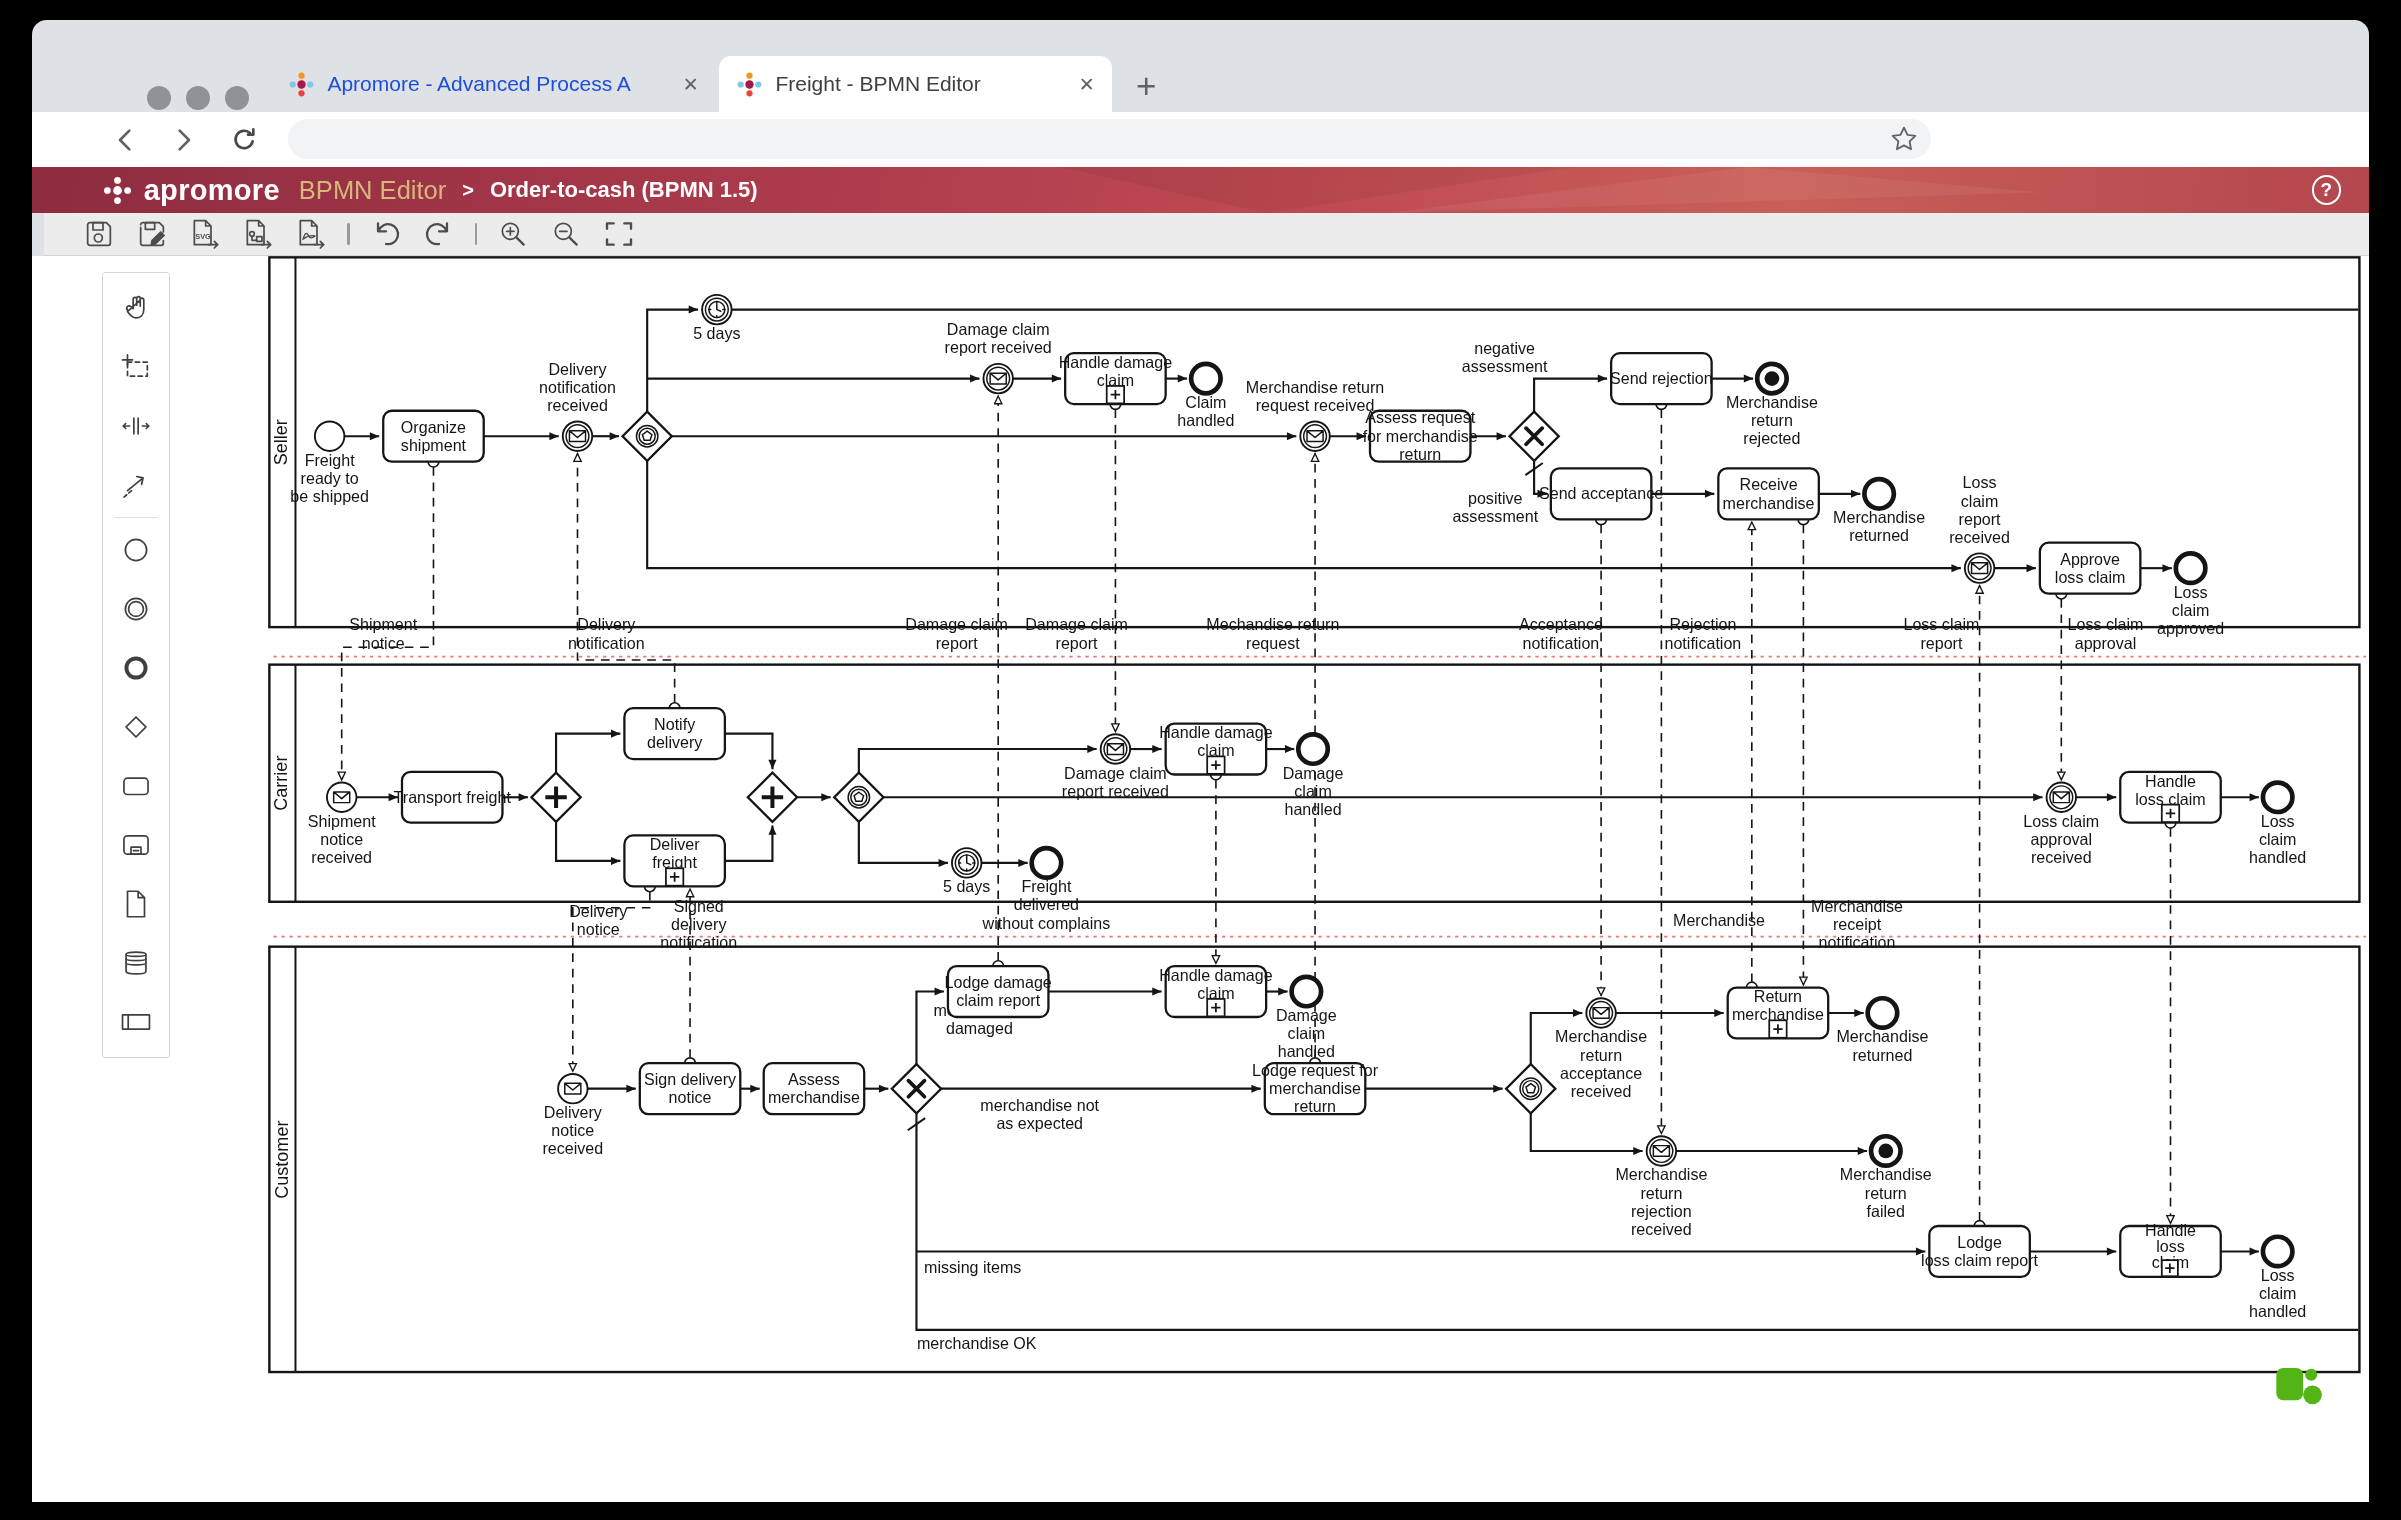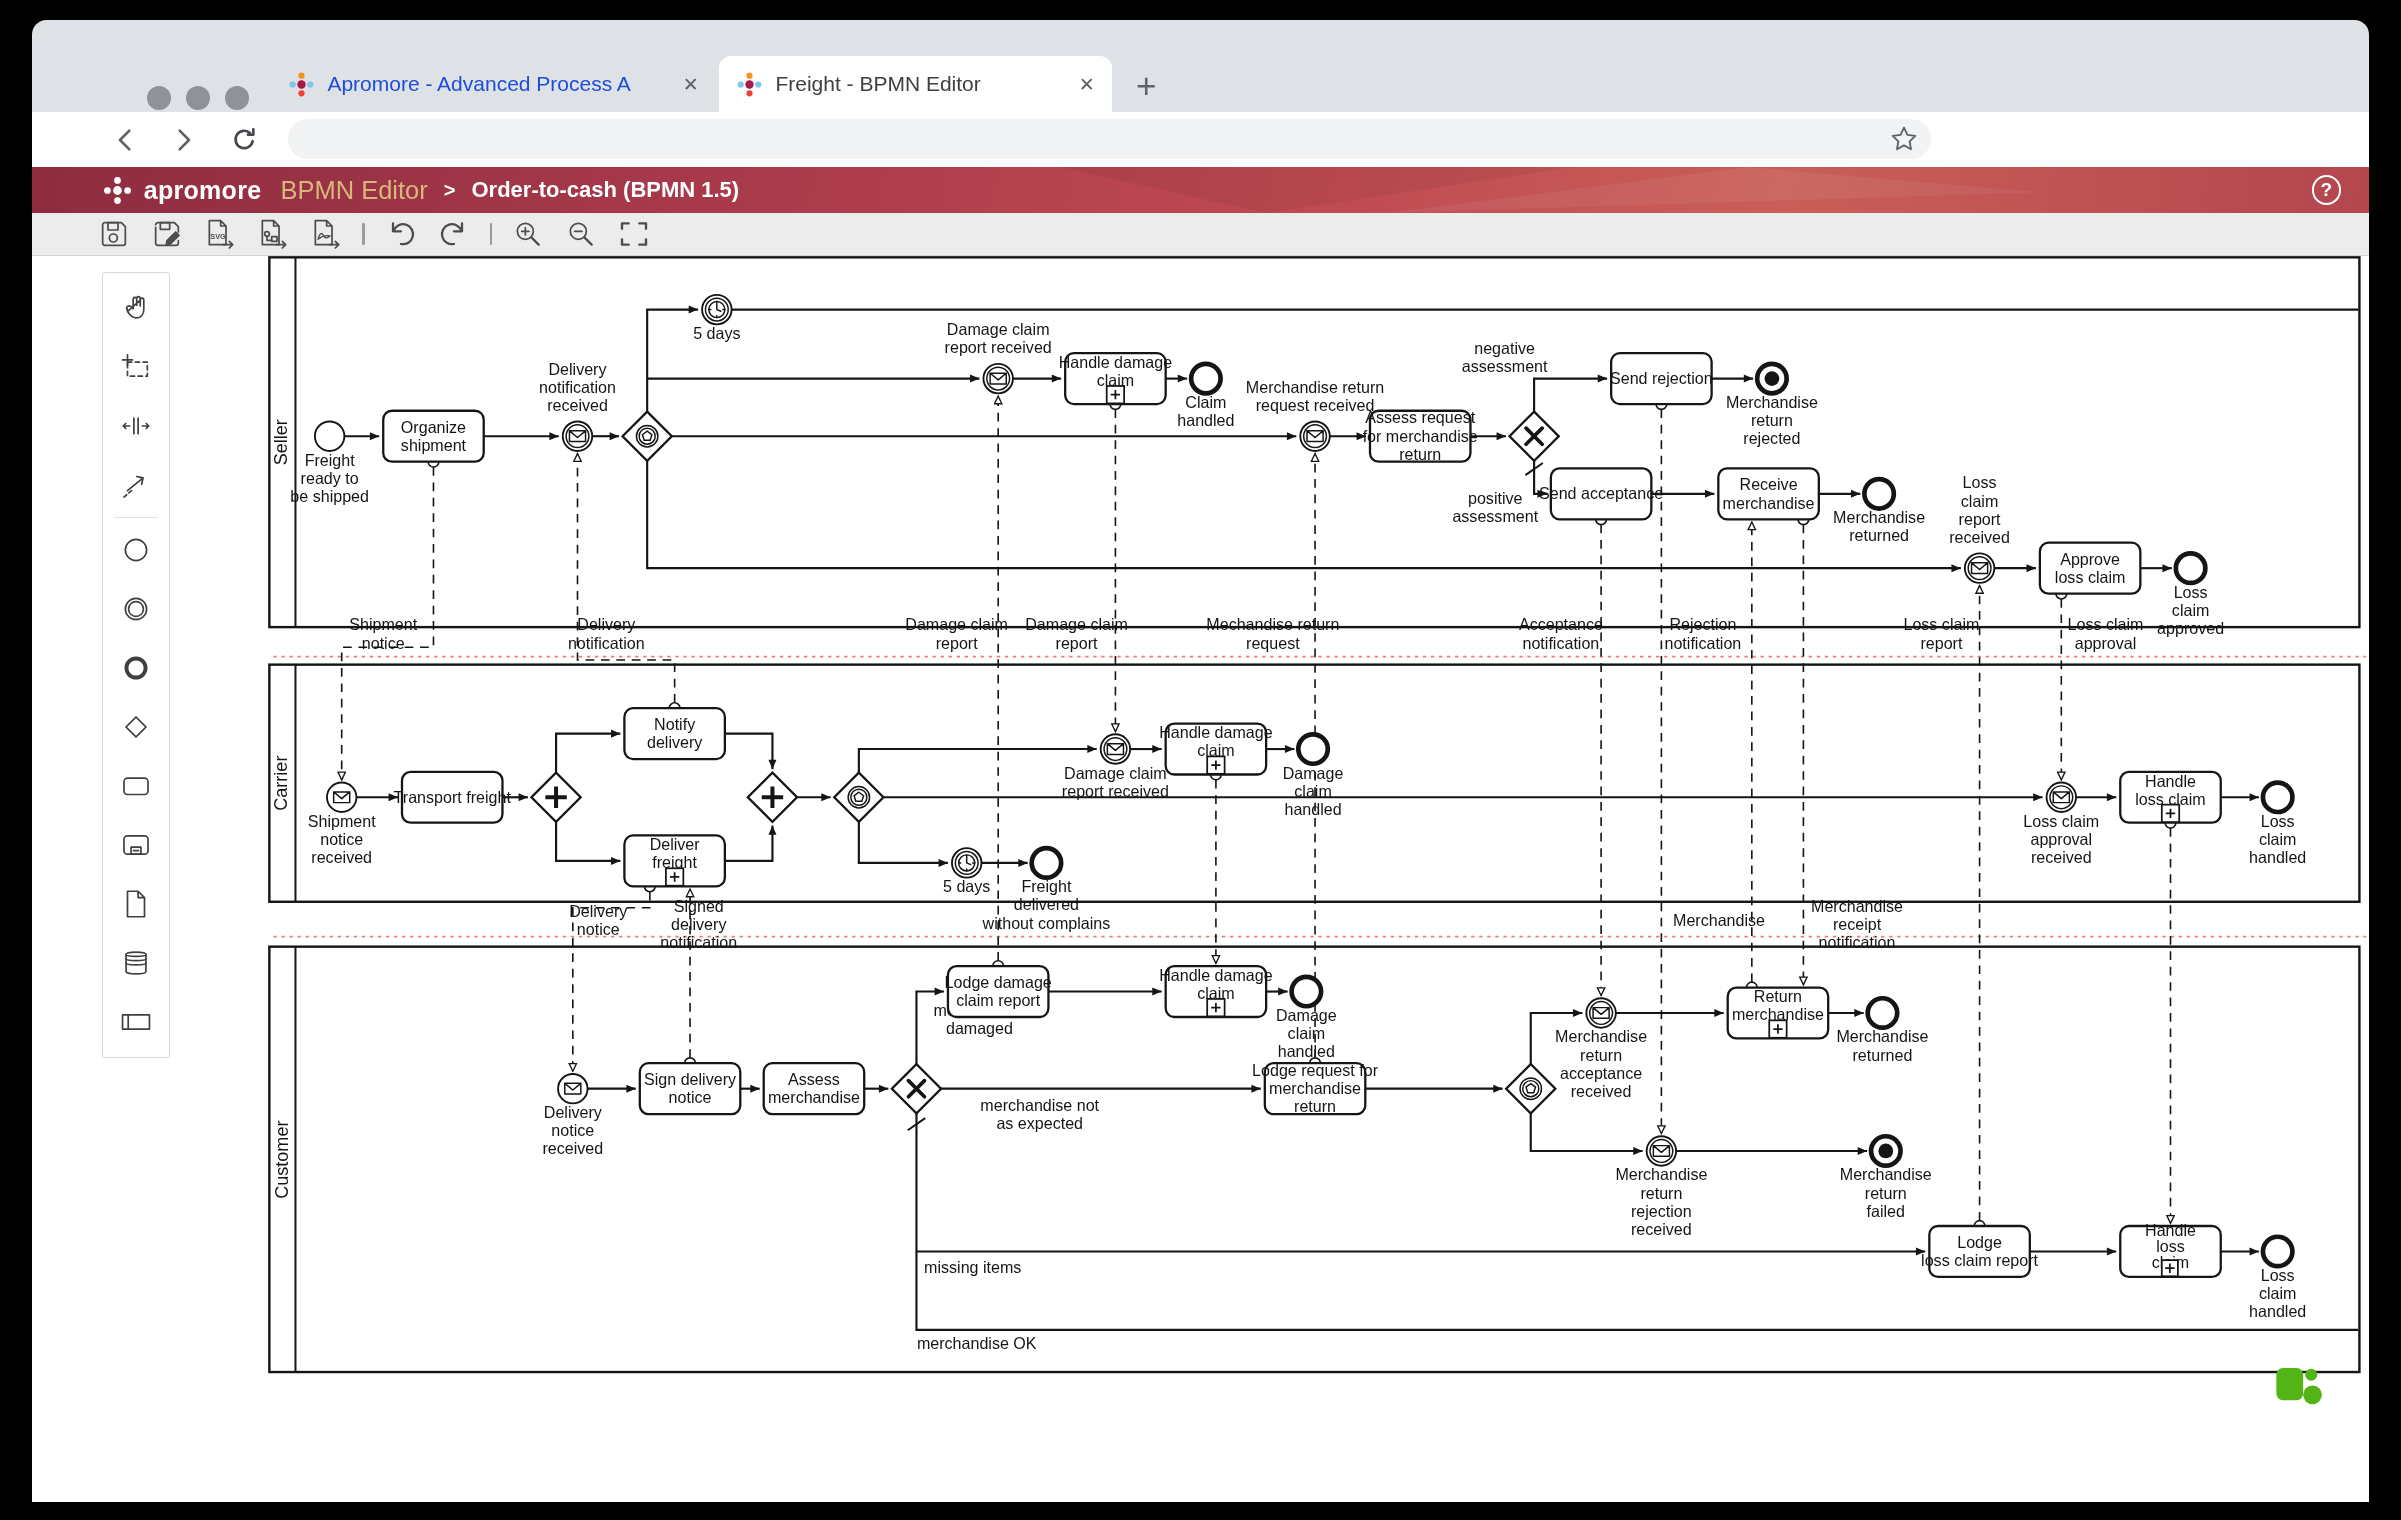--- a/index.html
+++ b/index.html
@@ -17,27 +17,27 @@
   
   .navbar{position:absolute;top:92px;left:0;right:0;height:55px;background:#fff}
   .navbtn{position:absolute;top:8px;width:39px;height:39px;display:flex;align-items:center;justify-content:center}
   .urlbar{position:absolute;left:256px;top:7.4px;width:1643px;height:40px;background:#f1f3f4;border-radius:20px}
   .star{position:absolute;left:1856px;top:11.4px;width:32px;height:32px}
   
   .hdr{position:absolute;top:147px;left:0;right:0;height:46px;background:linear-gradient(100deg,#8e2c40 0%,#a93a4b 30%,#bf4a52 55%,#c95f58 75%,#b4464e 100%);display:flex;align-items:center;color:#fff;overflow:hidden}
   .facet1{position:absolute;left:58%;top:0;width:28%;height:100%;background:rgba(255,255,255,.06);clip-path:polygon(0 100%,55% 0,100% 55%)}
   .facet2{position:absolute;left:44%;top:0;width:22%;height:100%;background:rgba(0,0,0,.05);clip-path:polygon(0 0,100% 0,40% 100%)}
   .hdr .logo{margin-left:70px;flex:0 0 auto}
-  .brand{font-size:25px;font-weight:bold;margin-left:10.7px;letter-spacing:0.3px}
+  .brand{font-size:29px;font-weight:bold;margin-left:10.7px;letter-spacing:0.3px}
   .app{font-size:25.5px;color:#d9b67c;margin-left:19px}
   .chev{font-size:20px;font-weight:bold;margin:0 16px}
   .model{font-size:22px;font-weight:bold}
   .help{position:absolute;right:28px;top:8px;width:29.5px;height:29.5px;border:2px solid #fff;border-radius:50%;display:flex;align-items:center;justify-content:center;font-size:19px;font-weight:bold;box-sizing:border-box}
   
-  .tbar{position:absolute;top:193px;left:0;right:0;height:43px;background:#ececec;border-bottom:1.3px solid #d2d2d2;display:flex;align-items:center;gap:19px;padding-left:65px;box-sizing:border-box}
+  .tbar{position:absolute;top:193px;left:12px;right:0;height:43px;background:#ececec;border-bottom:1.3px solid #d2d2d2;display:flex;align-items:center;gap:19px;padding-left:38px;box-sizing:border-box}
   .tbtn{width:34px;height:34px;display:flex;align-items:center;justify-content:center}
   .tsep{width:2.7px;height:21.4px;background:#9b9b9b;border-radius:1.3px}
   .ticon{stroke:#4d4d4d;fill:none;stroke-width:2.6;stroke-linecap:round;stroke-linejoin:round}
   
   .canvas{position:absolute;top:236px;left:0;width:2337px;height:1246px;background:#fff}
   .palette{position:absolute;left:70px;top:16px;width:68px;background:#fff;border:1.3px solid #d6d6da;border-radius:3.4px;padding:5.4px 0;display:flex;flex-direction:column;align-items:center;z-index:5;box-sizing:border-box}
   .pitem{width:100%;height:59px;display:flex;align-items:center;justify-content:center}
   .psep{width:66%;border-top:1.3px solid #e0e0e0;margin:2.7px 0}
   .picon{stroke:#404040;fill:none;stroke-width:2.4;stroke-linecap:round;stroke-linejoin:round}
   

